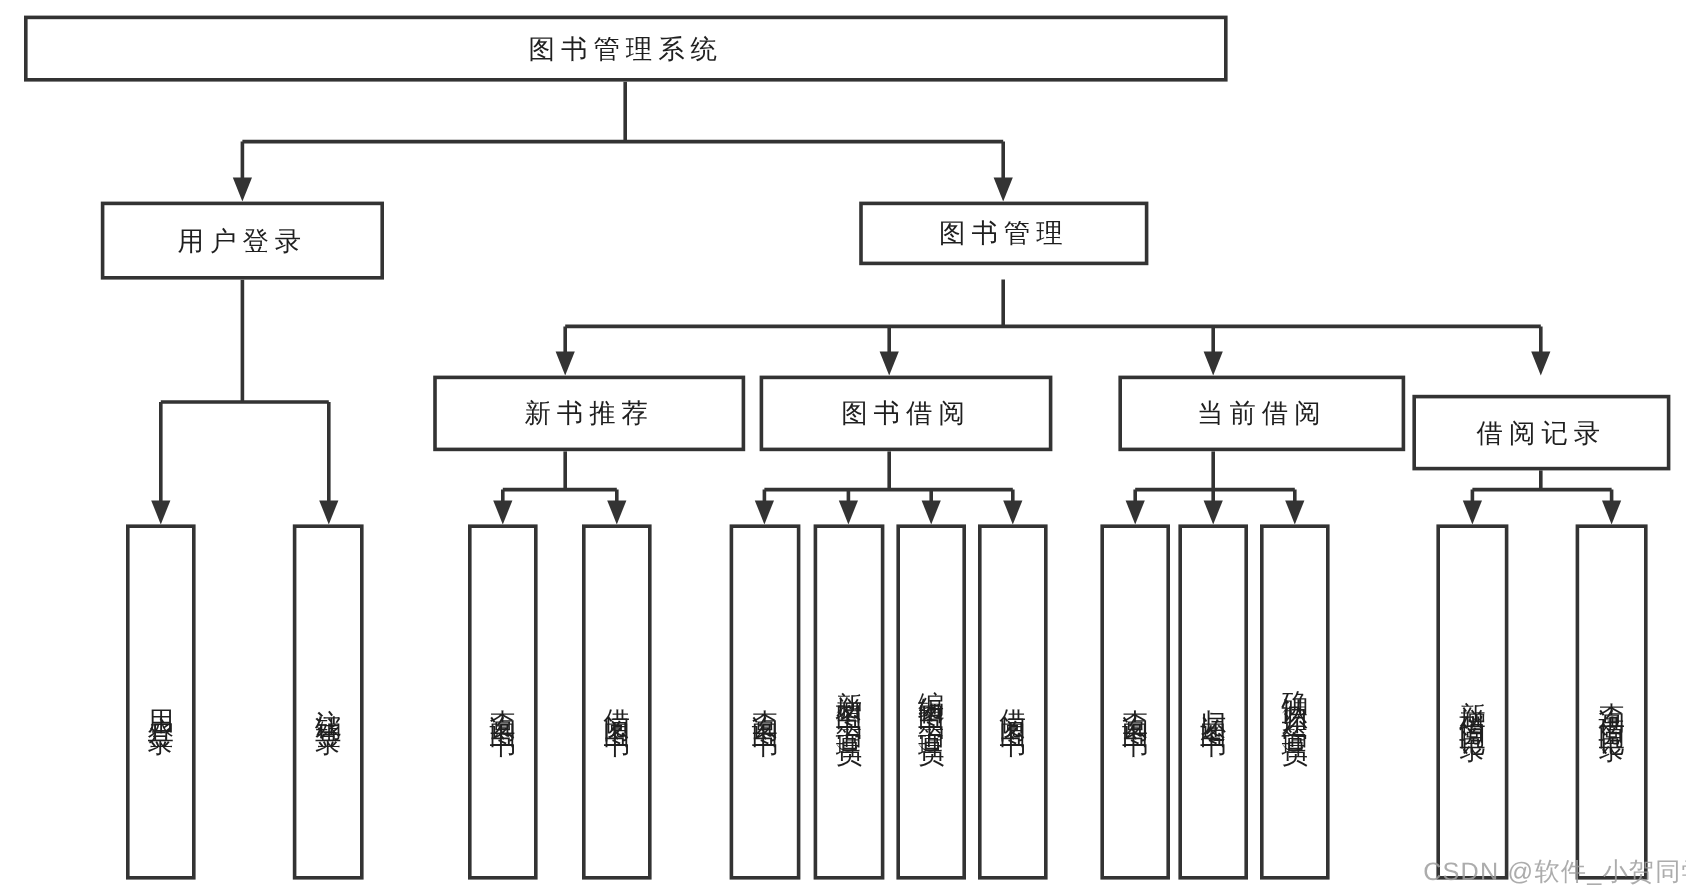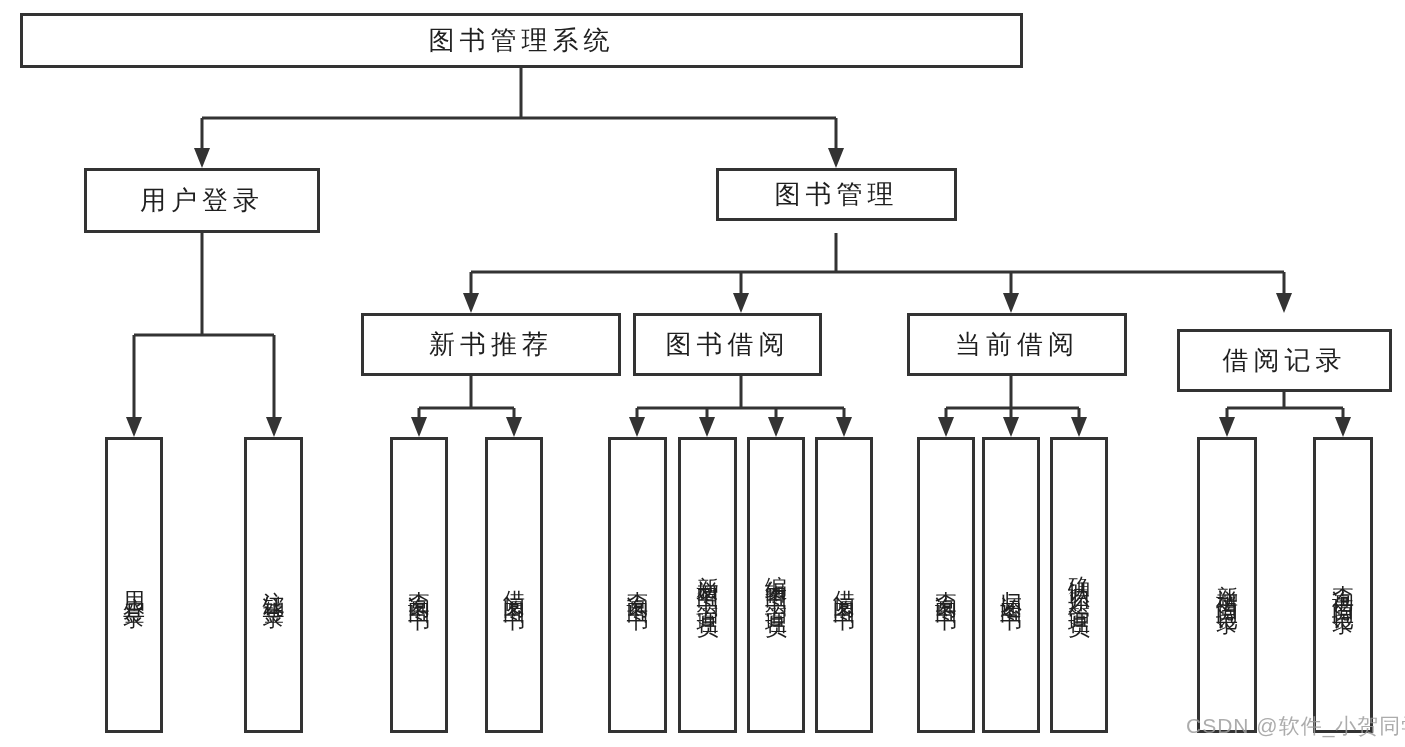--- a/index.html
+++ b/index.html
@@ -22,21 +22,21 @@
     position: absolute;
     box-sizing: border-box;
     border: 3px solid #333333;
     background: #ffffff;
     display: flex;
     align-items: center;
     justify-content: center;
     color: #1f1f1f;
   }
   .hlabel {
-    font-size: 26px;
+    font-size: 22px;
     letter-spacing: 5px;
     white-space: nowrap;
   }
   .vlabel {
     writing-mode: vertical-rl;
     text-orientation: mixed;
     font-size: 22px;
     letter-spacing: 6px;
     line-height: 1;
   }
@@ -48,22 +48,22 @@
     letter-spacing: 1px;
     color: rgba(158, 158, 158, 0.85);
     white-space: nowrap;
     z-index: 10;
   }
   
   .n-root  { left: 20px;   top: 13px;  width: 1003px; height: 55px; }
   .n-l1a   { left: 84px;   top: 168px; width: 236px;  height: 65px; }
   .n-l1b   { left: 716px;  top: 168px; width: 241px;  height: 53px; }
   .n-l2a   { left: 361px;  top: 313px; width: 260px;  height: 63px; }
-  .n-l2b   { left: 633px;  top: 313px; width: 189px;  height: 63px; justify-content: center; }
-  .n-l2c   { left: 907px;  top: 313px; width: 220px;  height: 63px; }
+  .n-l2b   { left: 633px;  top: 313px; width: 244px;  height: 63px; justify-content: center; }
+  .n-l2c   { left: 932px;  top: 313px; width: 239px;  height: 63px; }
   .n-l2d   { left: 1177px; top: 313px; width: 215px;  height: 63px; margin-top: 16px; }
   .leaf    { top: 437px; height: 296px; width: 58px; }
   .lf0  { left: 105px; }
   .lf1  { left: 244px; width: 59px; }
   .lf2  { left: 390px; }
   .lf3  { left: 485px; }
   .lf4  { left: 608px; width: 59px; }
   .lf5  { left: 678px; width: 59px; }
   .lf6  { left: 747px; }
   .lf7  { left: 815px; }

